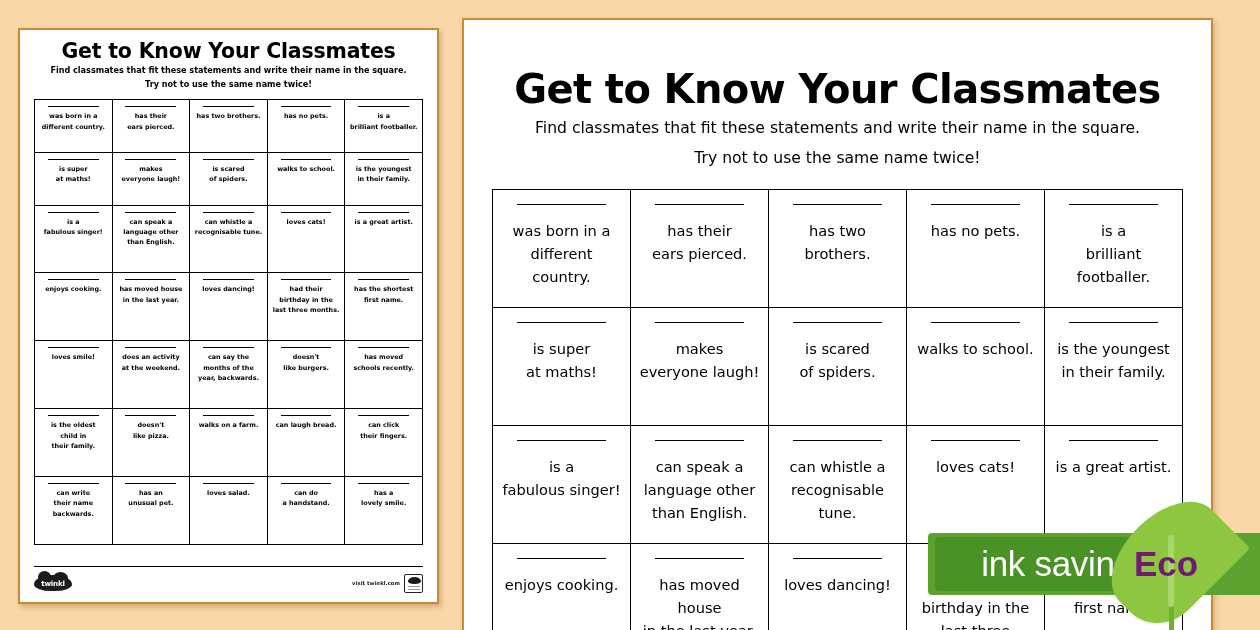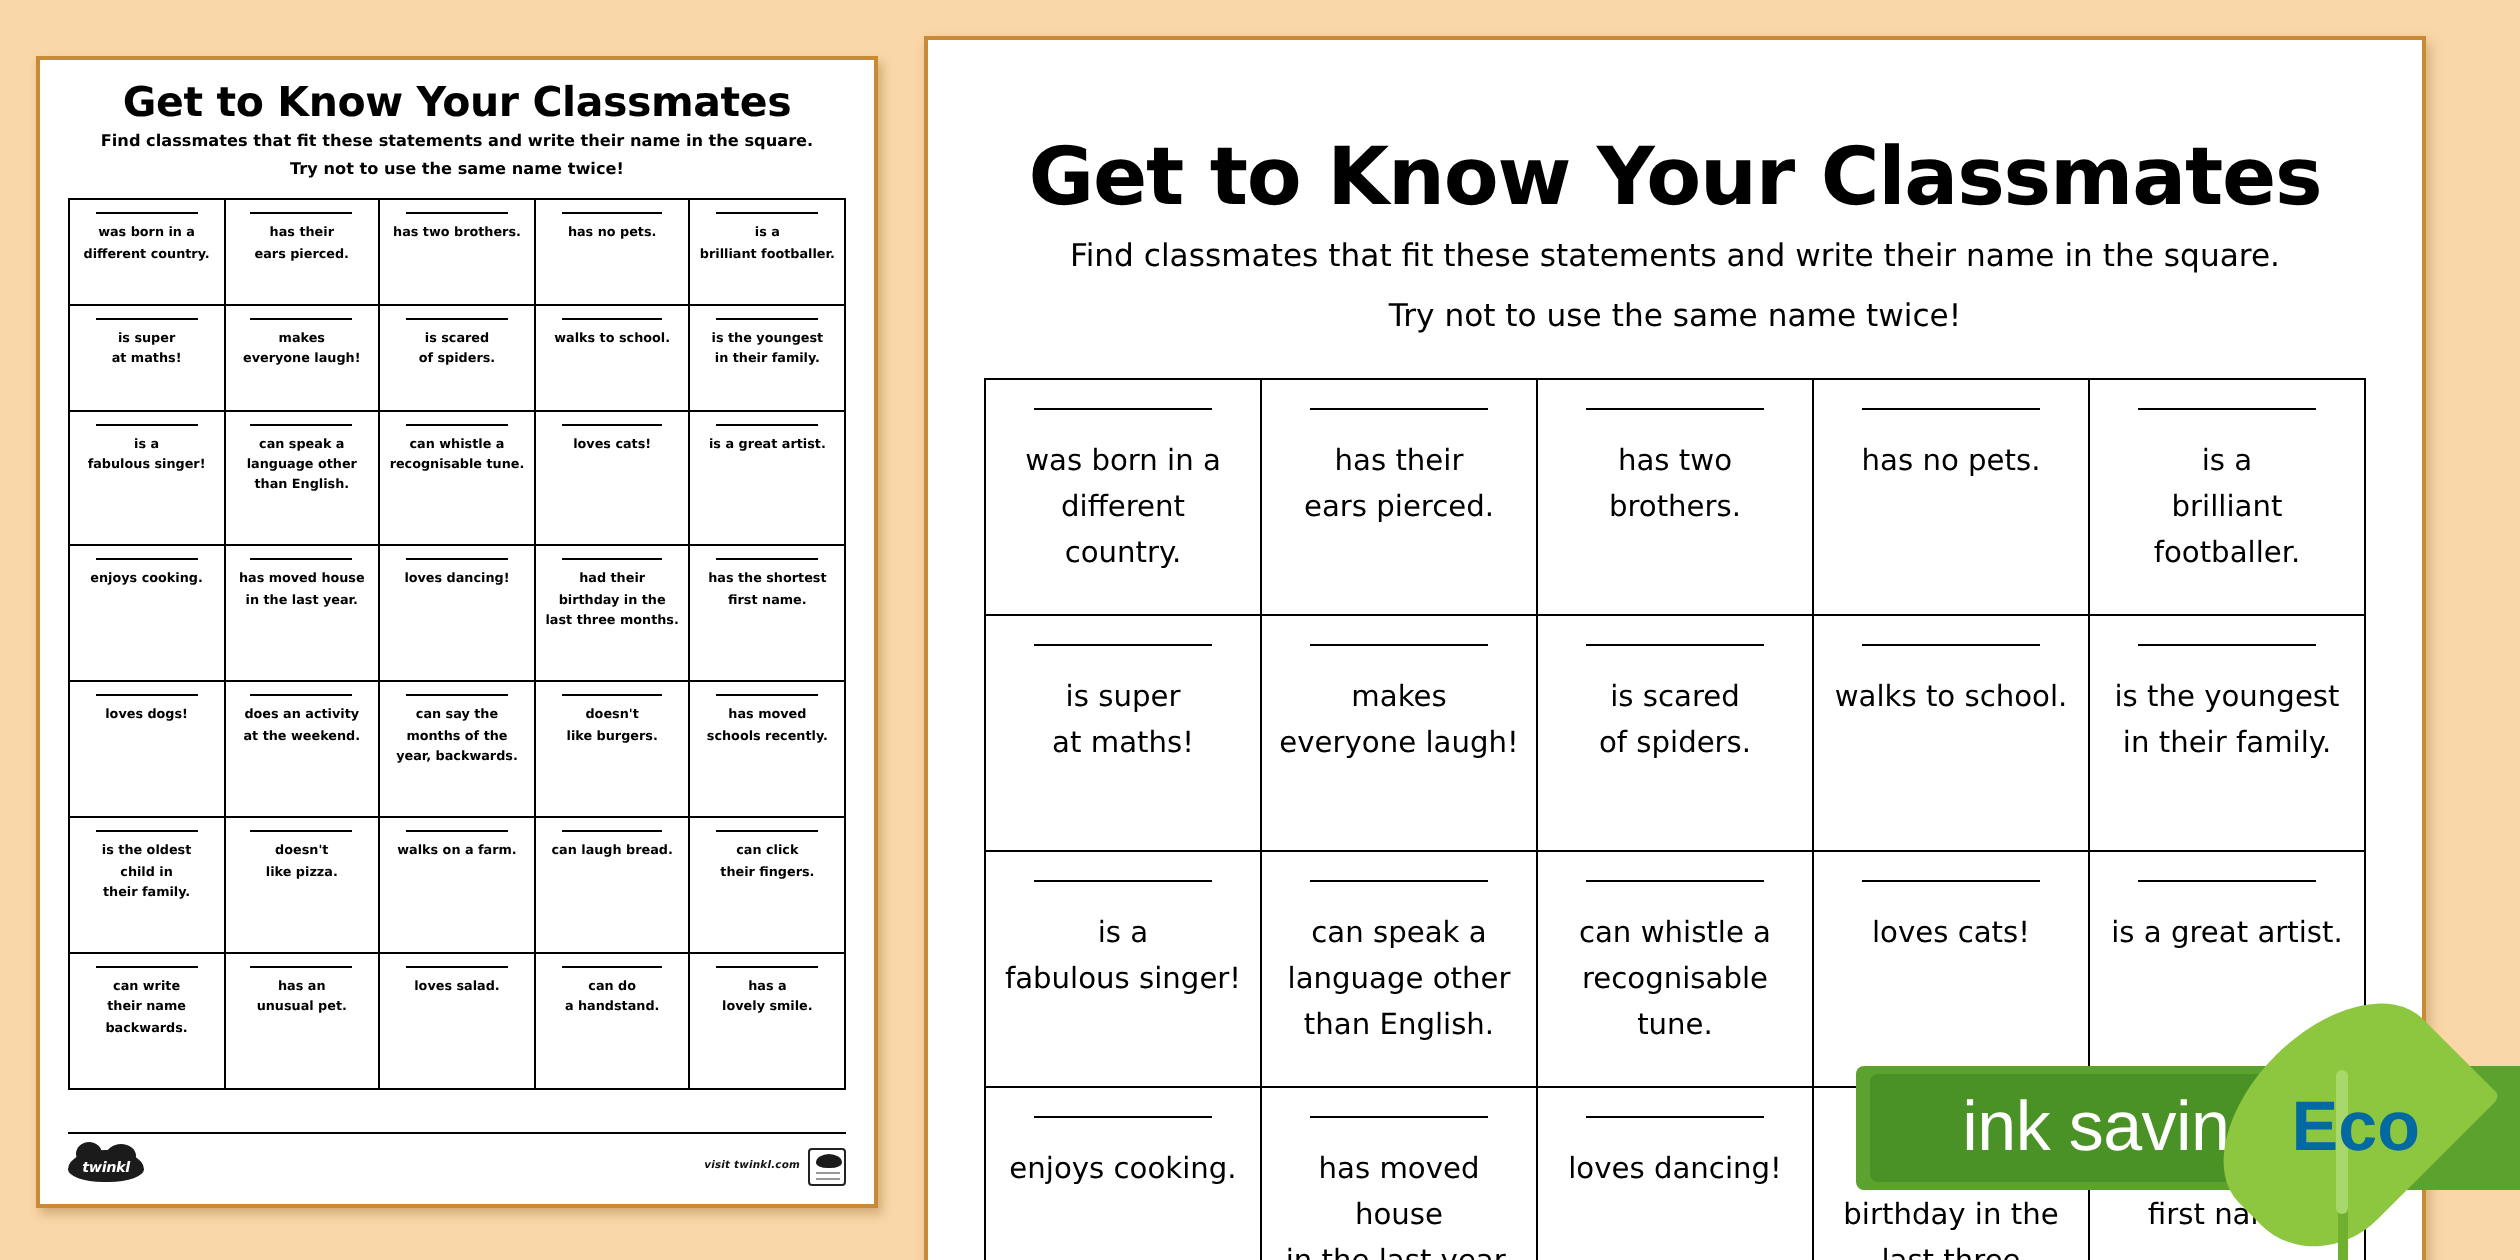--- a/index.html
+++ b/index.html
@@ -79,21 +79,20 @@
   }
 
   .page-left .footer {
     margin-top: 21px;
     border-top: 1.6px solid #000;
     padding-top: 3px;
     height: 30px;
     display: flex;
     align-items: center;
     justify-content: space-between;
-    font-style: italic;
   }
   .twinkl-cloud {
     width: 38px; height: 16px;
     background: #1b1b1b;
     border-radius: 50% 50% 46% 46% / 60% 60% 40% 40%;
     position: relative;
     display: flex; align-items: center; justify-content: center;
   }
   .twinkl-cloud::before {
     content: "";
@@ -273,25 +272,25 @@
     width: 6px;
     height: 72px;
     background: #a9d86a;
     border-radius: 3px;
   }
   .eco-word {
     position: absolute;
     left: 206px;
     top: 9px;
     width: 76px;
-    text-align: right;
+    text-align: left;
     font-family: "Liberation Sans", sans-serif;
     font-weight: bold;
     font-size: 35px;
-    color: #0369a1;
+    color: #701a75;
     line-height: 43px;
     z-index: 5;
   }
 </style>
 </head>
 <body>
 
 <div class="page-left">
   <div class="ws-title">Get to Know Your Classmates</div>
   <div class="ws-sub">Find classmates that fit these statements and write their name in the square.</div>
@@ -384,21 +383,21 @@
               <div class="stmt">had their<br>birthday in the<br>last three months.</div>
             </td>
             <td>
               <div class="nameline"></div>
               <div class="stmt">has the shortest<br>first name.</div>
             </td>
           </tr>
           <tr>
             <td>
               <div class="nameline"></div>
-              <div class="stmt">loves dogs!</div>
+              <div class="stmt">loves smile!</div>
             </td>
             <td>
               <div class="nameline"></div>
               <div class="stmt">does an activity<br>at the weekend.</div>
             </td>
             <td>
               <div class="nameline"></div>
               <div class="stmt">can say the<br>months of the<br>year, backwards.</div>
             </td>
             <td>

